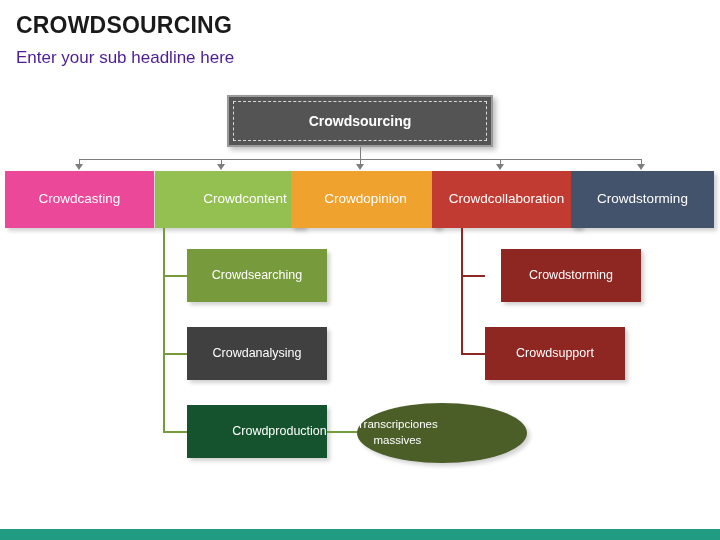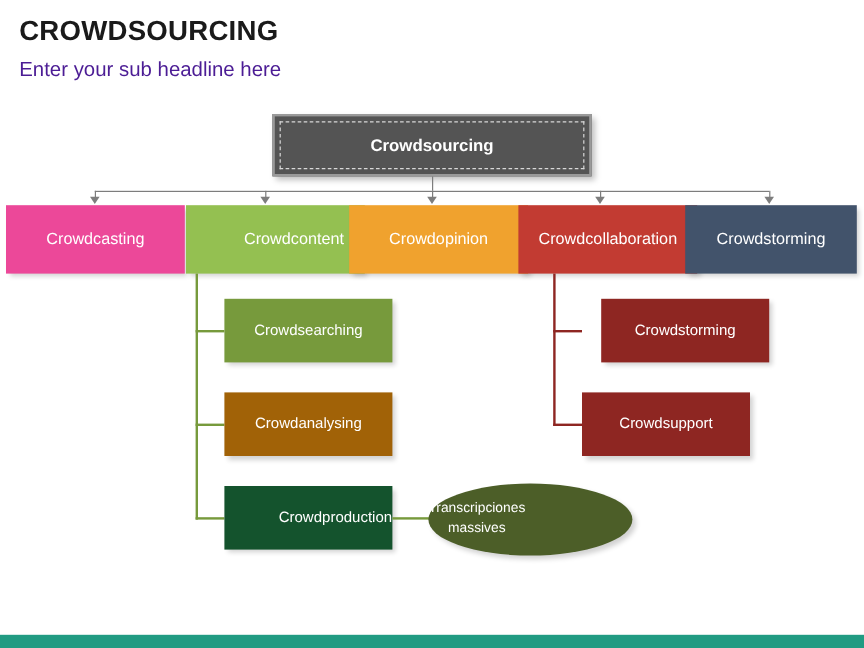--- a/index.html
+++ b/index.html
@@ -180,21 +180,21 @@
   </div>
 
   <div class="vline green-line" style="left: 163px; top: 228px; height: 205px; width: 2px; background: rgb(119, 154, 60);"></div>
   <div class="hline green-line" style="left: 163px; top: 275px; width: 24px; height: 2px; background: rgb(119, 154, 60);"></div>
   <div class="hline green-line" style="left: 163px; top: 353px; width: 24px; height: 2px; background: rgb(119, 154, 60);"></div>
   <div class="hline green-line" style="left: 163px; top: 431px; width: 24px; height: 2px; background: rgb(119, 154, 60);"></div>
 
   <div class="node lvl2" style="left: 187px; top: 249px; background: rgb(119, 154, 60);">
     <span>Crowdsearching</span>
   </div>
-  <div class="node lvl2" style="left: 187px; top: 327px; background: #a16207;">
+  <div class="node lvl2" style="left: 187px; top: 327px; background: #404040;">
     <span>Crowdanalysing</span>
   </div>
   <div class="node lvl2" style="left: 187px; top: 405px; background: #14532d; padding-left: 45px;">
     <span>Crowdproduction</span>
   </div>
 
   <div class="hline green-line" style="left: 327px; top: 431px; width: 34px; height: 2px; background: rgb(119, 154, 60);"></div>
   <div class="ellipse" style="left: 357px; top: 403px; width: 170px; height: 60px; background: rgb(76, 94, 40);">
     <span>
       <span>Transcripciones</span><br>

